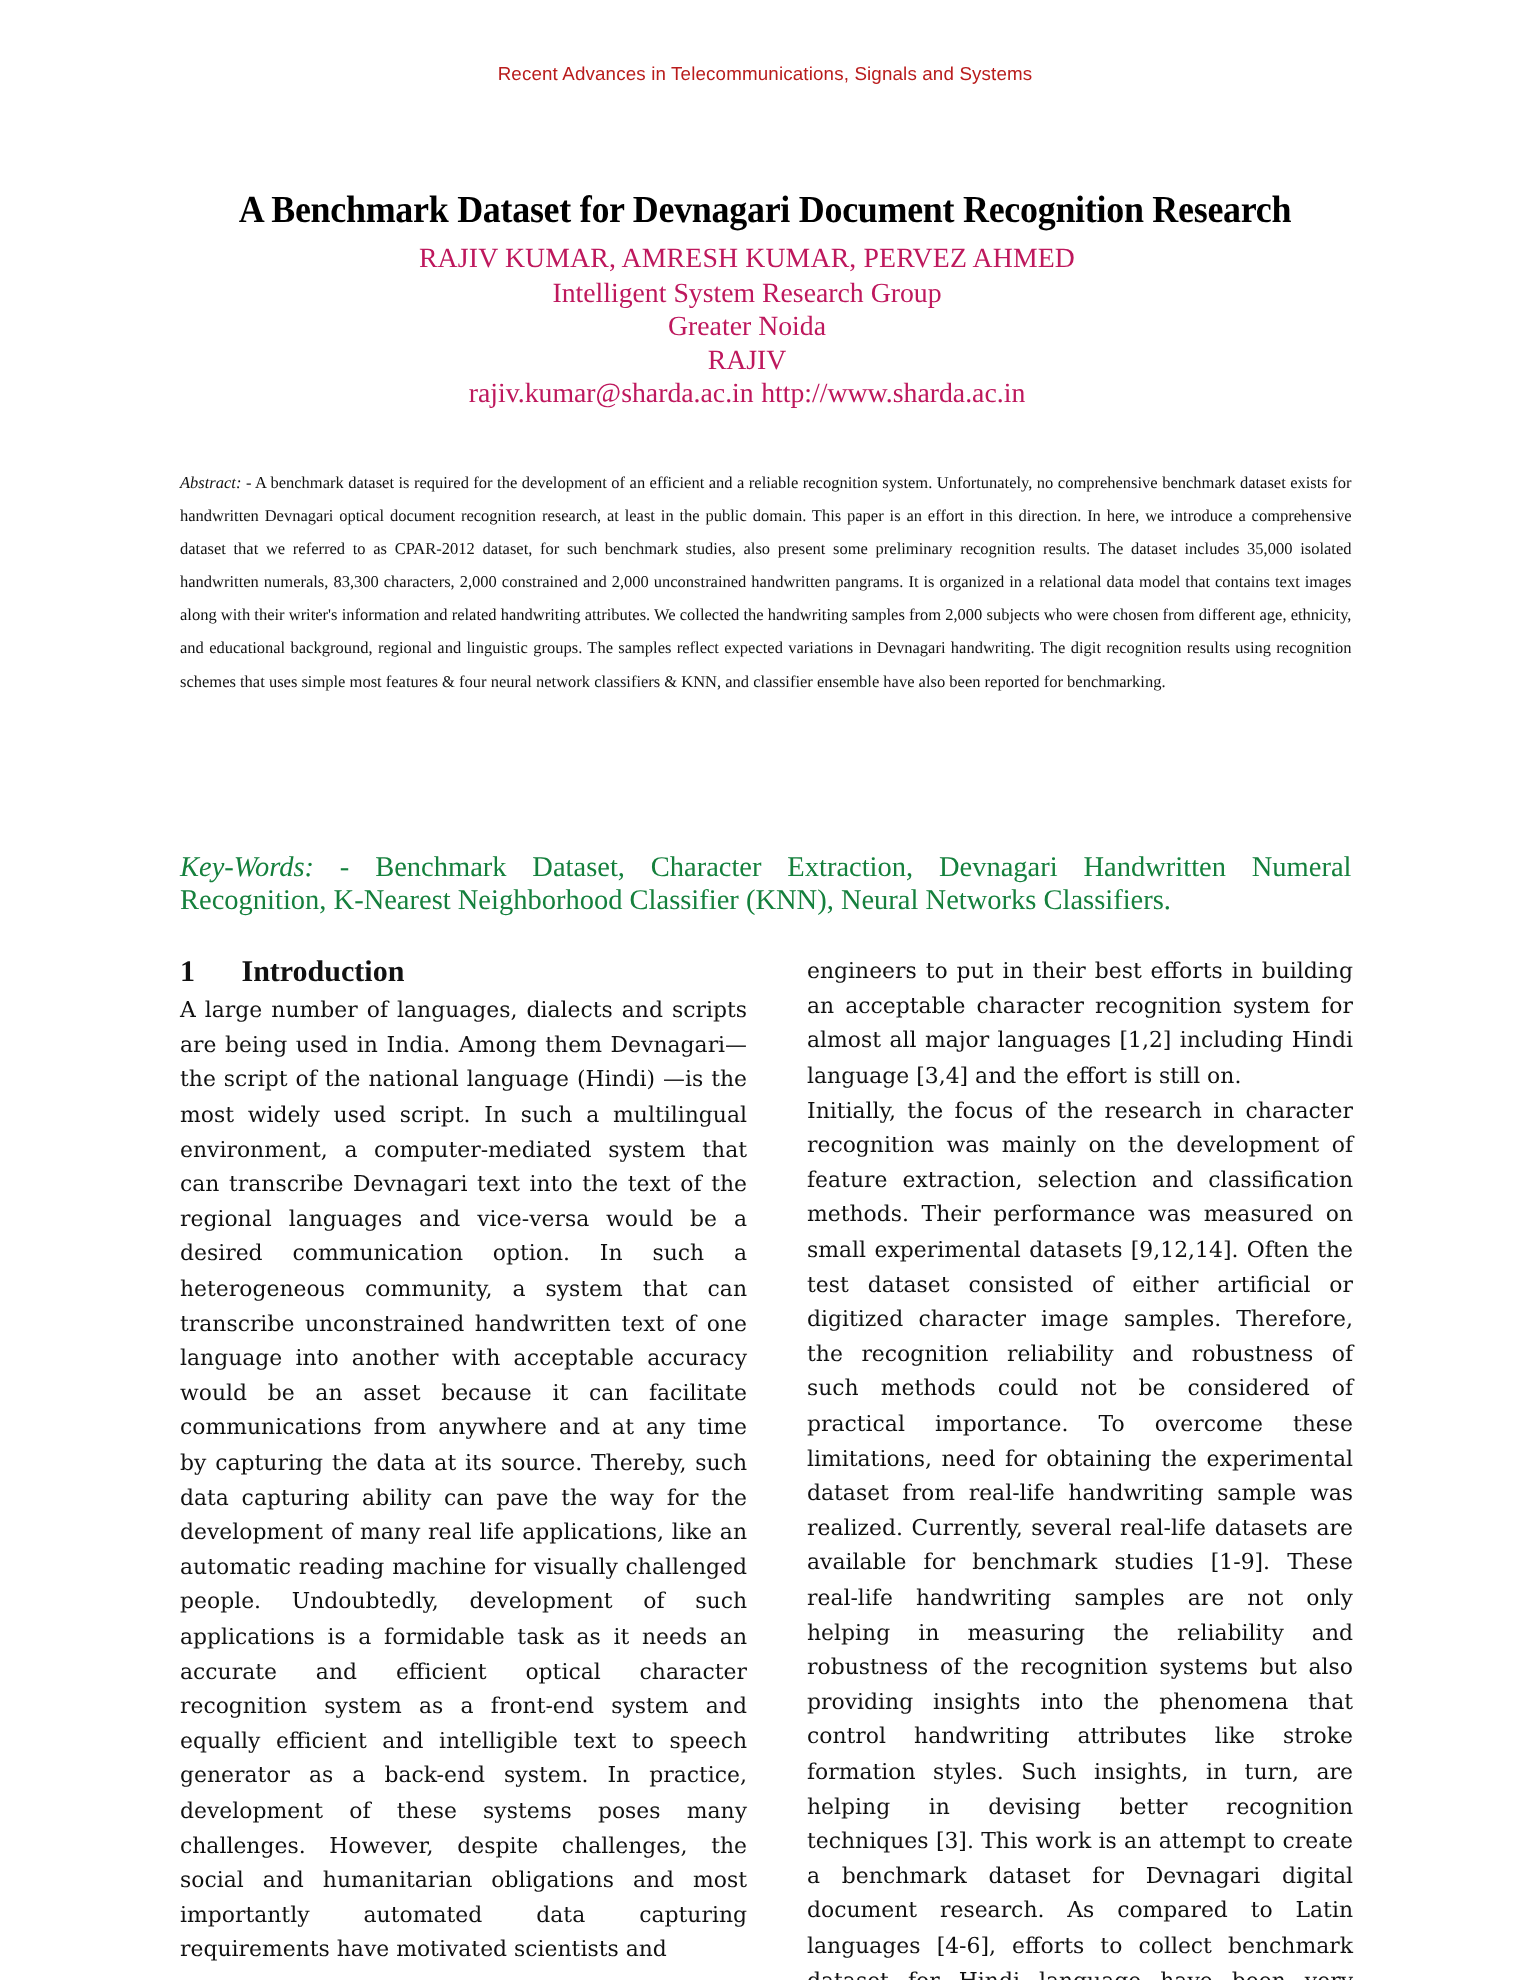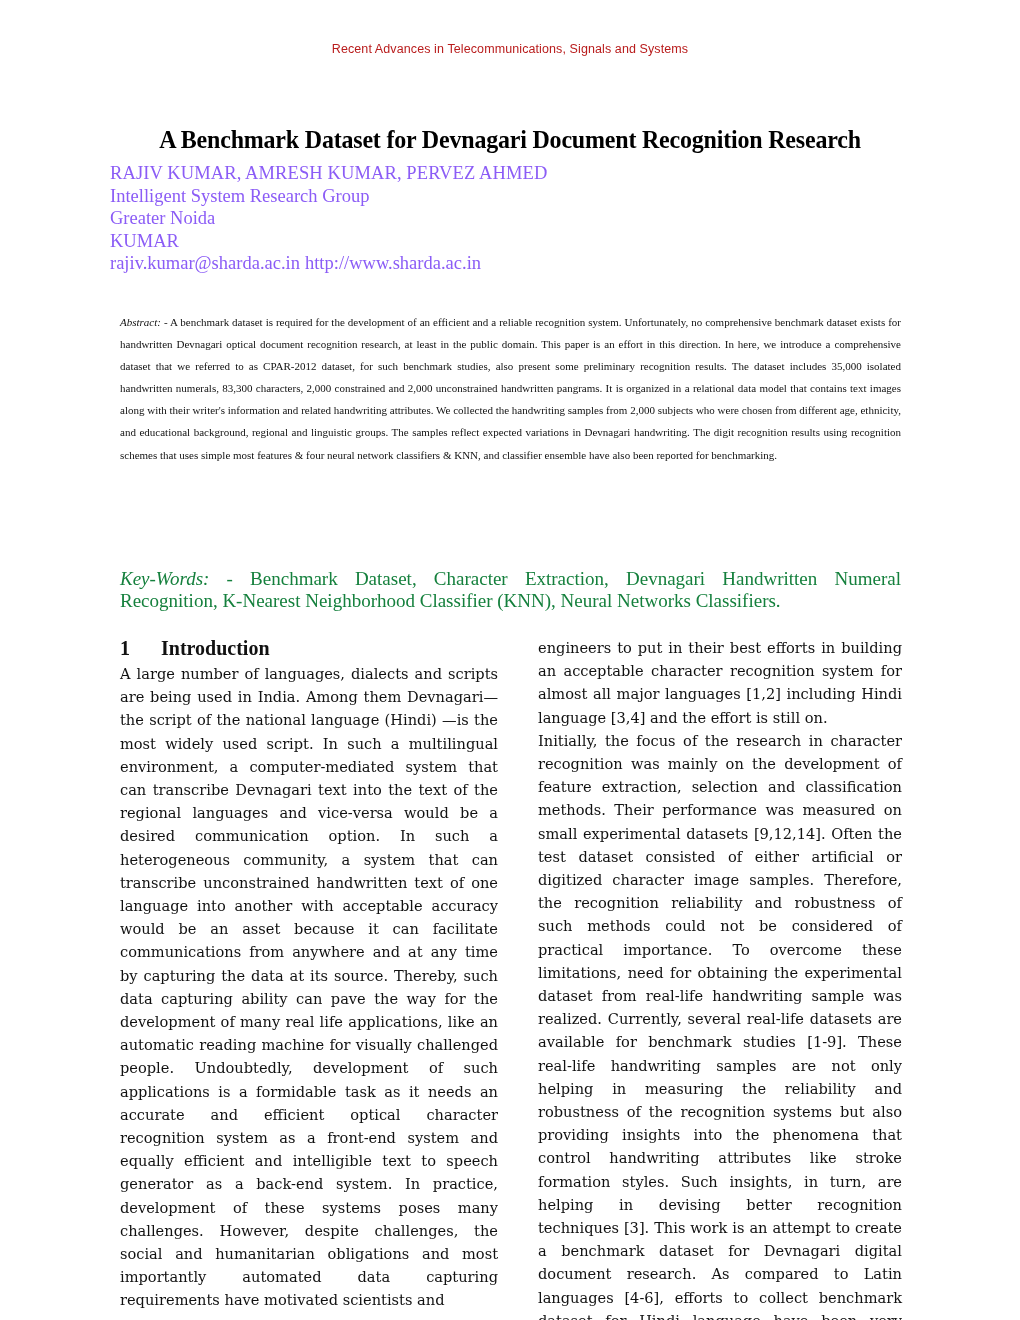--- a/index.html
+++ b/index.html
@@ -50,26 +50,26 @@
     letter-spacing: -0.2px;
     transform: scaleX(0.94);
     transform-origin: center top;
     color: #000;
   }
 
   
   .author-block {
     position: absolute;
     top: 162px;
-    left: 110px;
+    left: 98px;
     width: 800px;
-    text-align: left;
+    text-align: center;
     font-size: 18.5px;
     line-height: 22.6px;
-    color: #8b5cf6;
+    color: #be185d;
   }
   .author-block .authors { letter-spacing: 0.1px; }
   .author-block .contact .email { margin-right: 5px; }
 
   
   .abstract {
     position: absolute;
     top: 311px;
     left: 120px;
     width: 781px;
@@ -164,21 +164,21 @@
 <div class="page">
 
   <div class="running-header">Recent Advances in Telecommunications, Signals and Systems</div>
 
   <h1 class="paper-title">A Benchmark Dataset for Devnagari Document Recognition Research</h1>
 
   <div class="author-block">
     <div class="authors">RAJIV KUMAR, AMRESH KUMAR, PERVEZ AHMED</div>
     <div class="affil">Intelligent System Research Group</div>
     <div class="affil">Greater Noida</div>
-    <div class="affil">KUMAR</div>
+    <div class="affil">RAJIV</div>
     <div class="contact">
       <span class="email">rajiv.kumar@sharda.ac.in</span><span class="url">http://www.sharda.ac.in</span>
     </div>
   </div>
 
   <div class="abstract">
     <span class="lead">Abstract:</span><span> - A benchmark dataset is required for the development of an efficient and a reliable recognition system. Unfortunately, no comprehensive benchmark dataset exists for handwritten Devnagari optical document recognition research, at least in the public domain. This paper is an effort in this direction. In here, we introduce a comprehensive dataset that we referred to as CPAR-2012 dataset, for such benchmark studies, also present some preliminary recognition results. The dataset includes 35,000 isolated handwritten numerals, 83,300 characters, 2,000 constrained and 2,000 unconstrained handwritten pangrams. It is organized in a relational data model that contains text images along with their writer's information and related handwriting attributes. We collected the handwriting samples from 2,000 subjects who were chosen from different age, ethnicity, and educational background, regional and linguistic groups. The samples reflect expected variations in Devnagari handwriting. The digit recognition results using recognition schemes that uses simple most features &amp; four neural network classifiers &amp;  KNN, and classifier ensemble have also been reported for benchmarking.</span>
   </div>
 
   <div class="keywords">

